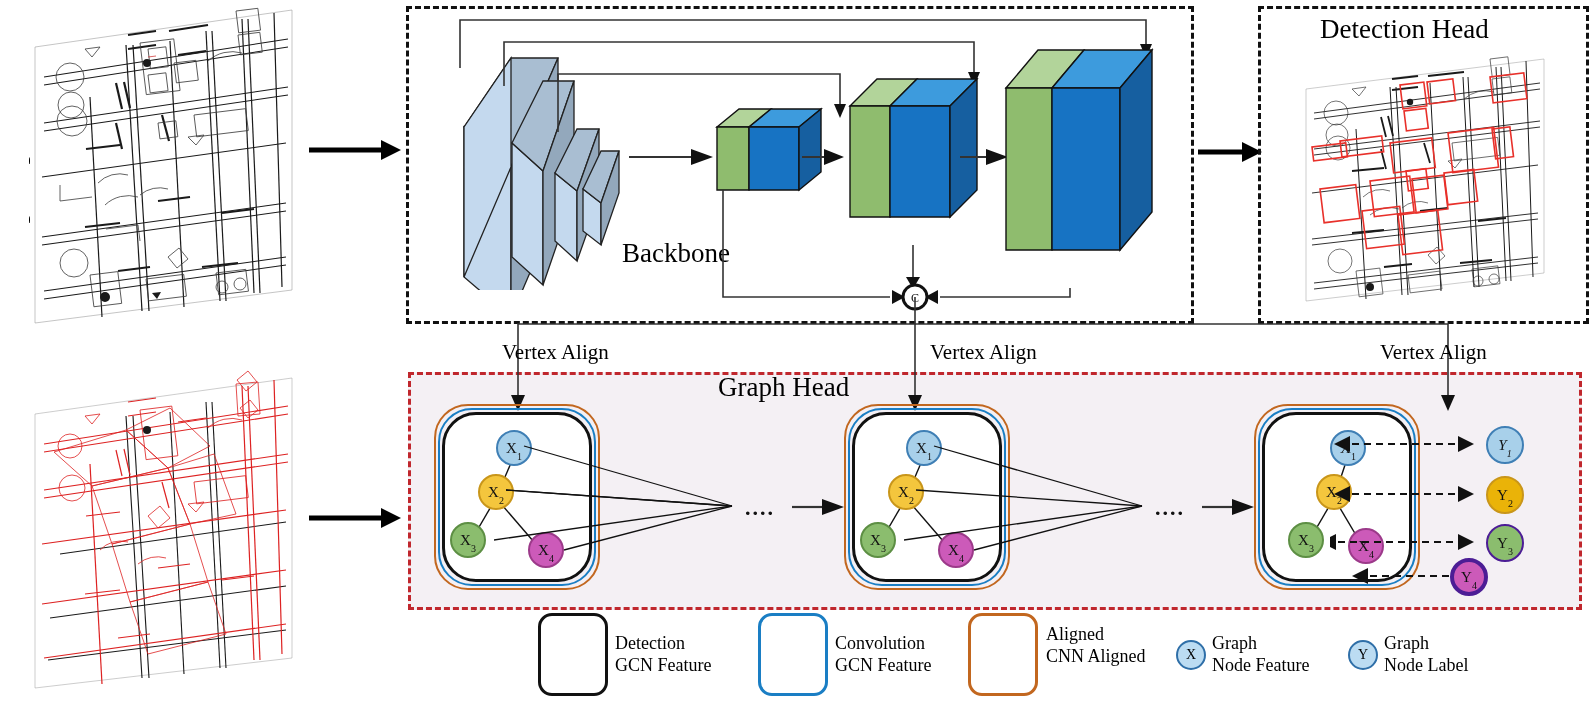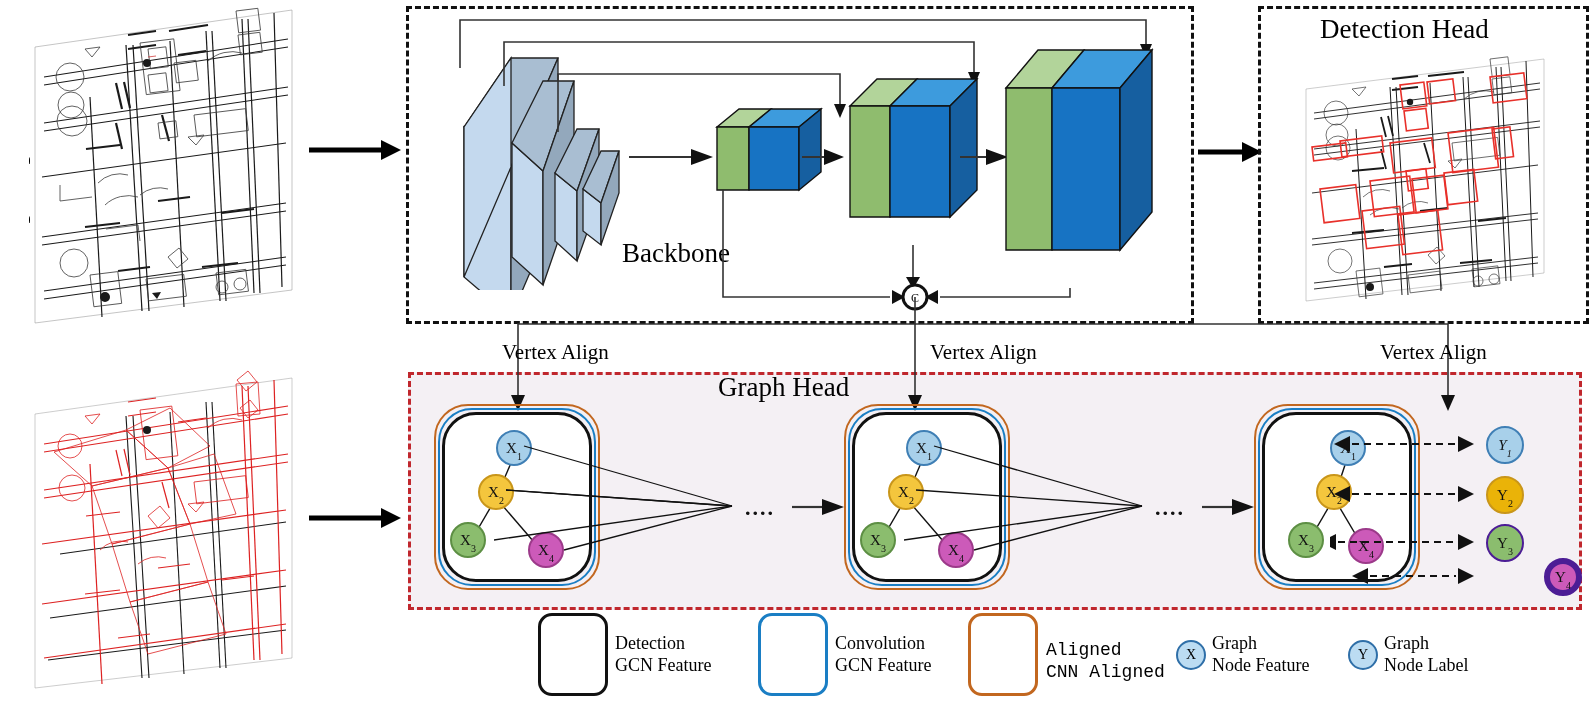--- a/index.html
+++ b/index.html
@@ -559,38 +559,38 @@
 
 <div class="node" style="left:1486px;top:426px;width:38px;height:38px;background:#a8d0ea;border:2px solid #3f7fb5;font-style:italic;">
   <span>Y<sub>1</sub></span>
 </div>
 <div class="node" style="left:1486px;top:476px;width:38px;height:38px;background:#eab308;border:2px solid #c9961a;">
   <span>Y<sub>2</sub></span>
 </div>
 <div class="node" style="left:1486px;top:524px;width:38px;height:38px;background:#8bbd6e;border:2px solid #4c1d95;">
   <span>Y<sub>3</sub></span>
 </div>
-<div class="node" style="left:1544px;top:558px;width:38px;height:38px;background:#cc5ab9;border:6px solid #4c1d95;">
+<div class="node" style="left:1450px;top:558px;width:38px;height:38px;background:#cc5ab9;border:4px solid #4c1d95;">
   <span>Y<sub>4</sub></span>
 </div>
 
 <div class="leg-box" style="left:538px;top:613px;width:70px;height:83px;border:3px solid #111;"></div>
 <div class="leg-text" style="left:615px;top:633px;">
   <div>Detection</div>
   <div>GCN Feature</div>
 </div>
 
 <div class="leg-box" style="left:758px;top:613px;width:70px;height:83px;border:3px solid #1a7ec4;"></div>
 <div class="leg-text" style="left:835px;top:633px;">
   <div>Convolution</div>
   <div>GCN Feature</div>
 </div>
 
 <div class="leg-box" style="left:968px;top:613px;width:70px;height:83px;border:3px solid #c2671f;"></div>
-<div class="leg-text" style="left:1046px;top:640px;font-family:Liberation Mono, monospace;">
+<div class="leg-text" style="left:1046px;top:624px;">
   <div>Aligned</div>
   <div>CNN Aligned</div>
 </div>
 
 <div class="leg-node" style="left:1176px;top:640px;width:30px;height:30px;">
   <span>X</span>
 </div>
 <div class="leg-text" style="left:1212px;top:633px;">
   <div>Graph</div>
   <div>Node Feature</div>

